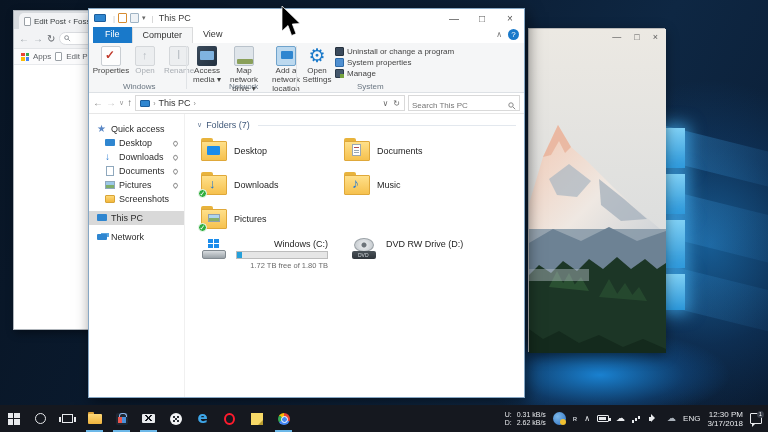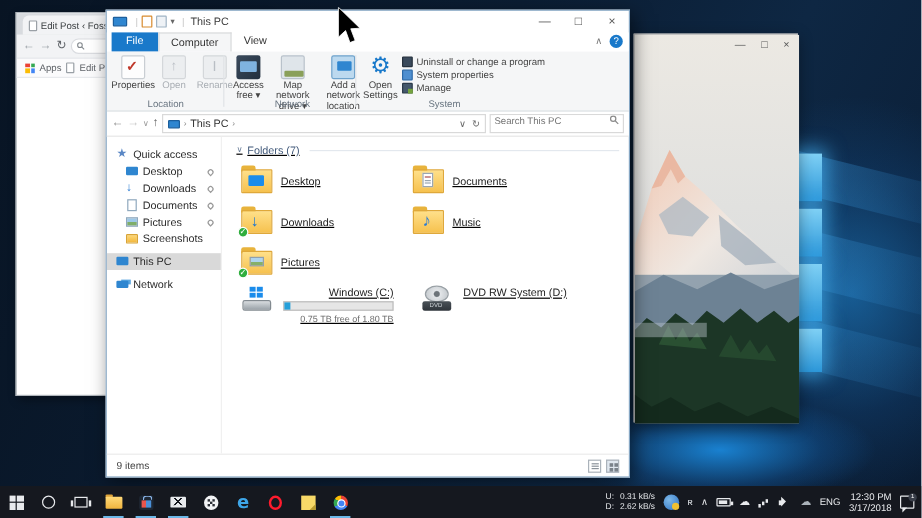--- a/index.html
+++ b/index.html
@@ -88,41 +88,41 @@
   .rs-mg::after { content:""; position:absolute; right:-1px; bottom:-1px; width:4px; height:4px; background:#74a33e; }
   .rg-label { position:absolute; bottom:1px; font-size:8px; color:#6a7682; }
   .lbl-loc { left:34px; } .lbl-net { left:140px; } .lbl-sys { left:268px; }
 
   .e-address { height:21px; display:flex; align-items:center; gap:3px; padding:0 4px; background:#fff; border-bottom:1px solid #e7e7e7; }
   .nav-ar { font-size:10px; line-height:1; }
   .addr-field { flex:1; height:16px; border:1px solid #d9d9d9; display:flex; align-items:center; padding:0 4px; gap:3px; font-size:9px; color:#333; }
   .addr-pc-ico { width:10px; height:7px; background:#2f86d0; border:1px solid #1c5e9c; border-radius:1px; }
   .addr-chev { color:#8a8a8a; font-size:7px; }
   .addr-right { margin-left:auto; display:flex; gap:5px; color:#6a6a6a; font-size:8px; }
-  .search-box { width:112px; height:16px; border:1px solid #d9d9d9; display:flex; align-items:flex-start; padding:0 3px; }
+  .search-box { width:112px; height:16px; border:1px solid #d9d9d9; display:flex; align-items:flex-end; padding:0 3px; }
   .search-box input { border:none; outline:none; flex:1; font-size:8px; font-family:"Liberation Sans",sans-serif; color:#333; min-width:0; }
   .mag svg { display:block; }
 
   .e-body { flex:1; display:flex; overflow:hidden; }
   .e-side { width:96px; padding-top:8px; font-size:9px; color:#2b2b2b; border-right:1px solid #f0f0f0; }
   .s-item { height:14px; display:flex; align-items:center; gap:4px; padding-left:8px; position:relative; }
   .s-item.sel { background:#d9d9d9; }
   .s-item.child { padding-left:16px; }
   .s-item .pin { position:absolute; right:6px; width:5px; height:5px; border:1px solid #9a9a9a; border-radius:50% 50% 50% 0; transform:rotate(-45deg); }
   .s-gap { height:5px; }
   .si { width:10px; height:10px; flex:none; position:relative; }
   .si-star { color:#5a87c5; font-size:10px; line-height:10px; }
   .si-mon { background:#2f86d0; height:7px; margin-top:1px; border-radius:1px; }
   .si-dl { color:#2b7cd3; font-size:10px; line-height:10px; font-weight:bold; }
   .si-doc { background:#fff; border:1px solid #8fa8bd; width:8px; margin-left:1px; }
   .si-pic { background:linear-gradient(180deg,#9cc8e8 55%,#7fae6a 45%); border:1px solid #8fa8bd; height:8px; margin-top:1px; }
   .si-fold { background:linear-gradient(180deg,#ffd978,#f2b73c); border:1px solid #d8a437; height:8px; margin-top:1px; border-radius:1px; }
   .si-net { background:#2f86d0; height:6px; margin-top:2px; border-radius:1px; box-shadow:3px -2px 0 -1px #5aa6e0; }
 
-  .e-main { flex:1; padding:6px 8px 0 12px; overflow:hidden; position:relative;text-decoration:underline; }
+  .e-main { flex:1; padding:6px 8px 0 12px; overflow:hidden; position:relative; }
   .grp-hdr { display:flex; align-items:center; gap:4px; font-size:9px; color:#41597a; margin-bottom:4px; }
   .grp-hdr .chev { font-size:7px; color:#6b7f9a; }
   .grp-hdr .rule { flex:1; height:1px; background:#e3e8ee; margin-left:4px; }
   .tiles { display:flex; flex-wrap:wrap; width:300px; margin-left:4px; }
   .tile { width:143px; height:34px; display:flex; align-items:center; gap:7px; }
   .fold { width:26px; height:20px; position:relative; flex:none; }
   .fold::before { content:""; position:absolute; left:0; top:-3px; width:12px; height:5px; background:#e8b33c; border-radius:2px 2px 0 0; }
   .fold::after { content:""; position:absolute; inset:0; background:linear-gradient(180deg,#ffe08a,#f6c14e); border:1px solid #dfa83a; border-radius:1px; }
   .fold .ov { position:absolute; z-index:2; }
   .ov-cube { left:8px; top:5px; width:8px; height:8px; background:#35a4dc; transform:rotate(45deg); box-shadow:-2px 2px 0 rgba(21,118,170,.9); }
@@ -334,21 +334,21 @@
         </div>
         <div class="rbig dis">
           <span class="ric ric-ren"></span>
           <span>Rename</span>
         </div>
       </div>
       <div class="rsep" style="left:97px"></div>
       <div class="rgroup rg-net">
         <div class="rbig">
           <span class="ric ric-media"></span>
-          <span>Access free ▾</span>
+          <span>Access media ▾</span>
         </div>
         <div class="rbig" style="width:38px">
           <span class="ric ric-map"></span>
           <span>Map network drive ▾</span>
         </div>
         <div class="rbig" style="width:42px">
           <span class="ric ric-addnet"></span>
           <span>Add a network location</span>
         </div>
       </div>
@@ -366,21 +366,21 @@
           <div class="rsmall">
             <span class="rs-ic rs-sp"></span>
             <span>System properties</span>
           </div>
           <div class="rsmall">
             <span class="rs-ic rs-mg"></span>
             <span>Manage</span>
           </div>
         </div>
       </div>
-      <span class="rg-label lbl-loc">Location</span>
+      <span class="rg-label lbl-loc">Windows</span>
       <span class="rg-label lbl-net">Network</span>
       <span class="rg-label lbl-sys">System</span>
     </div>
 
     <div class="e-address">
       <span class="nav-ar" style="color:#8a8a8a">←</span>
       <span class="nav-ar" style="color:#c8c8c8">→</span>
       <span style="font-size:7px;color:#9a9a9a">∨</span>
       <span class="nav-ar" style="color:#5f5f5f">↑</span>
       <div class="addr-field">
@@ -508,43 +508,36 @@
                   <i></i>
                   <i></i>
                 </span>
               <span class="d-body"></span>
             </span>
             <span class="dinfo">
               <span class="dname">Windows (C:)</span>
               <span class="dbar">
                   <i id="cbar" style="width: 5%;"></i>
                 </span>
-              <span class="dcap">0.75 TB free of 1.80 TB</span>
+              <span class="dcap">1.72 TB free of 1.80 TB</span>
             </span>
           </div>
           <div class="dtile">
             <span class="dico">
               <span class="d-dvd-disc"></span>
               <span class="d-dvd-body"></span>
             </span>
             <span class="dinfo">
-              <span class="dname">DVD RW System (D:)</span>
-            </span>
-          </div>
-        </div>
-      </div>
-    </div>
-
-    <div class="e-status">
-      <span>9 items</span>
-      <div class="st-views">
-        <span class="st-v list"></span>
-        <span class="st-v thumb"></span>
-      </div>
-    </div>
+              <span class="dname">DVD RW Drive (D:)</span>
+            </span>
+          </div>
+        </div>
+      </div>
+    </div>
+
   </div>
 
   <svg class="cursor" width="22" height="32" viewBox="0 0 22 32">
     <path d="M1 0 L1 25 L7 19.5 L10.6 29.5 L15 27.8 L11.3 18 L19 17.5 Z" fill="#000" stroke="#fff" stroke-width="0.7"></path>
   </svg>
 
   <div class="taskbar">
     <div class="tb-left">
       <div class="tb-btn">
           <span class="win-logo">

